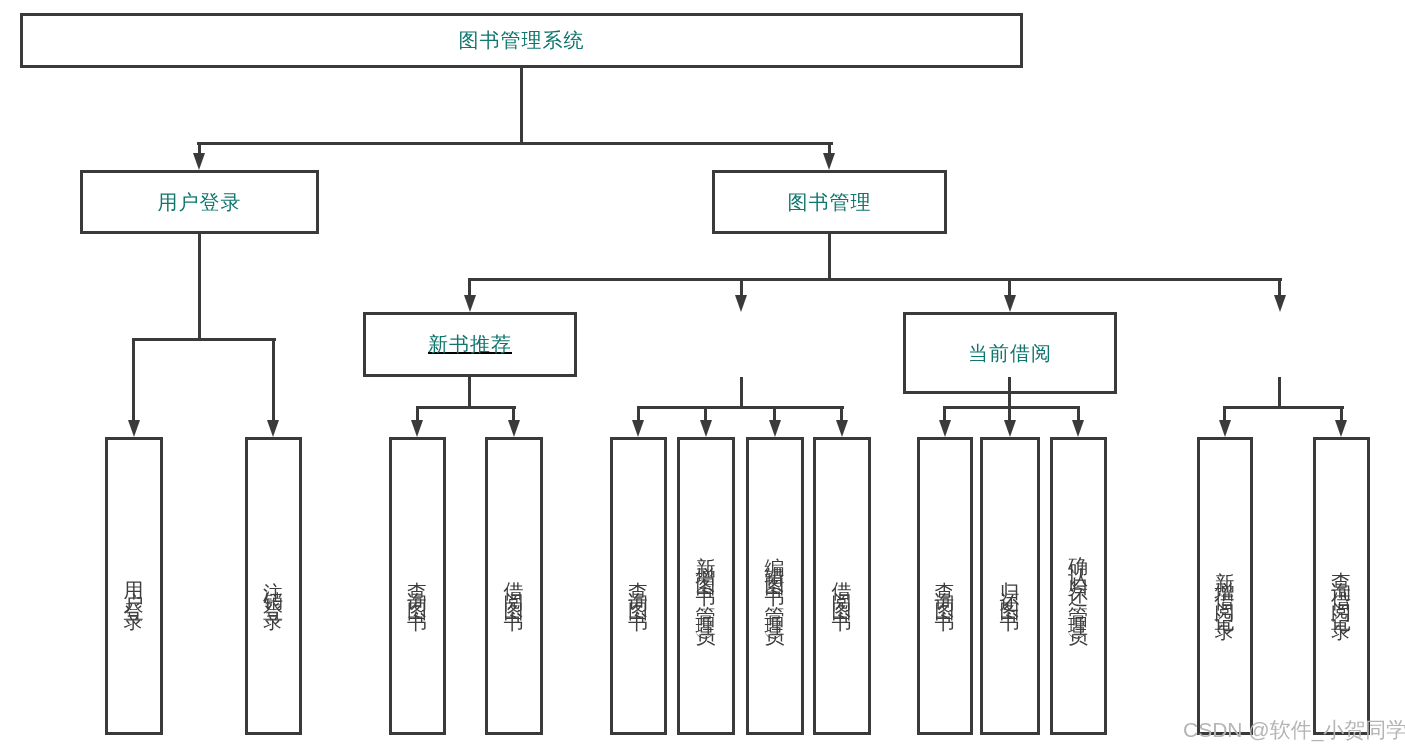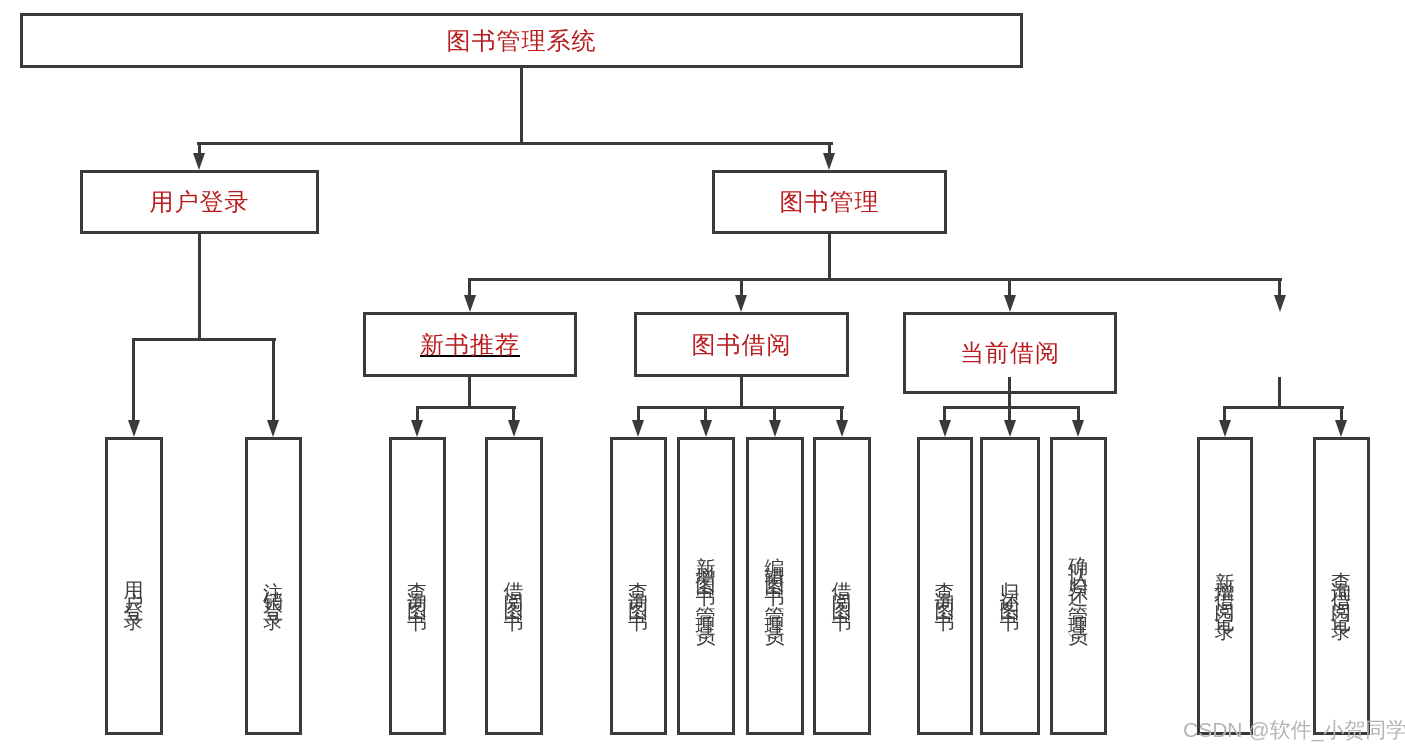--- a/index.html
+++ b/index.html
@@ -14,22 +14,22 @@
   .node {
     position: absolute;
     box-sizing: border-box;
     border: 3px solid #3a3a3a;
     background: #ffffff;
     display: flex;
     align-items: center;
     justify-content: center;
   }
   .hlabel {
-    font-size: 24px;
-    color: #b91c1c;
+    font-size: 20px;
+    color: #0f766e;
     letter-spacing: 1px;
     white-space: nowrap;
   }
   .leaf {
     top: 437px;
     height: 298px;
   }
   .vtext {
     writing-mode: vertical-rl;
     text-orientation: mixed;
@@ -93,23 +93,20 @@
   <div class="ahead" style="left:464px; top:295px;"></div>
   <div class="vline" style="left:740px; top:278px; height:17px;"></div>
   <div class="ahead" style="left:735px; top:295px;"></div>
   <div class="vline" style="left:1008px; top:278px; height:17px;"></div>
   <div class="ahead" style="left:1004px; top:295px;"></div>
   <div class="vline" style="left:1278px; top:278px; height:17px;"></div>
   <div class="ahead" style="left:1274px; top:295px;"></div>
 
   <div class="node" style="left:363px; top:312px; width:214px; height:65px;text-decoration:underline;">
     <span class="hlabel">新书推荐</span>
-  </div>
-  <div class="node" style="left:634px; top:312px; width:215px; height:65px;">
-    <span class="hlabel">图书借阅</span>
   </div>
   <div class="node" style="left:903px; top:312px; width:214px; height:82px;">
     <span class="hlabel">当前借阅</span>
   </div>
 
   <div class="vline" style="left:468px; top:377px; height:32px;"></div>
   <div class="hline" style="left:416px; top:406px; width:100px;"></div>
   <div class="vline" style="left:416px; top:406px; height:14px;"></div>
   <div class="ahead" style="left:411px; top:420px;"></div>
   <div class="vline" style="left:512px; top:406px; height:14px;"></div>

